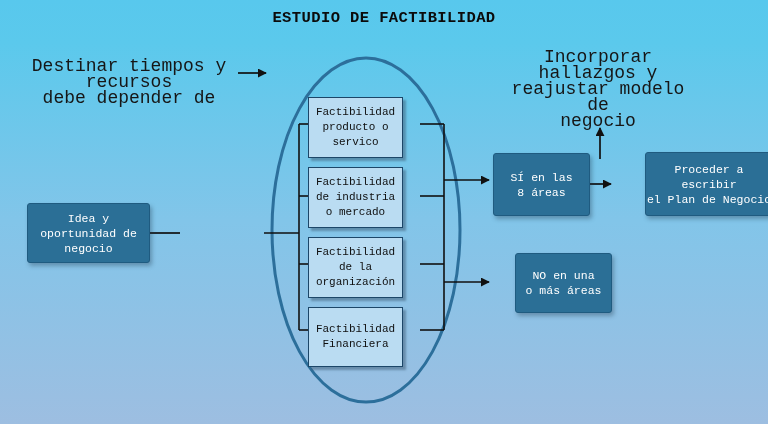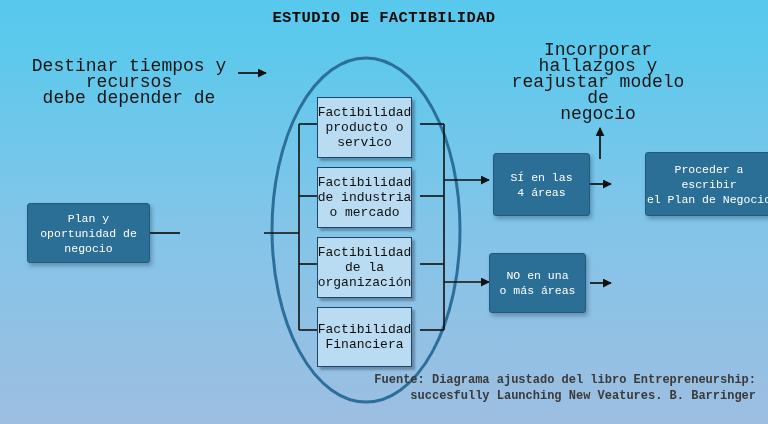--- a/index.html
+++ b/index.html
@@ -13,46 +13,46 @@
   .abs{position:absolute;}
   .pre{white-space:pre-line;}
   #title{
     left:0;top:9px;width:768px;text-align:center;
     font-size:15.5px;font-weight:bold;color:#0b0b0b;letter-spacing:.4px;
   }
   .note{
     text-align:center;font-size:18px;line-height:16px;color:#161616;
   }
   #left-note{left:28px;top:58px;width:202px;}
-  #right-note{left:503px;top:42px;width:190px;}
+  #right-note{left:503px;top:49px;width:190px;}
   .dark-node{
     background:#2B6F96;
     border:1px solid #1F5B80;
     border-radius:3px;
     color:#fff;
     display:flex;align-items:center;justify-content:center;
     text-align:center;font-size:11.5px;line-height:15px;
     box-shadow:2px 3px 4px rgba(25,50,70,.35);
     box-sizing:border-box;
   }
   #node-idea{left:27px;top:203px;width:123px;height:60px;}
   #node-modelo{left:175px;top:186px;width:94px;height:94px;border-radius:50%;border:2px solid #246183;box-shadow:1px 3px 5px rgba(25,50,70,.3);}
   #node-si{left:493px;top:153px;width:97px;height:63px;}
   #node-proceder{left:615px;top:152px;width:128px;height:64px;margin-left:30px;}
-  #node-no{left:489px;top:253px;width:97px;height:60px;}
+  #node-no{left:515px;top:253px;width:97px;height:60px;}
   #node-repensar{left:615px;top:253px;width:128px;height:60px;}
   .light-node{
     background:#BADCF2;
     border:1.5px solid #1C4668;
     color:#0e0e0e;
     display:flex;align-items:center;justify-content:center;
-    text-align:center;font-size:13px;line-height:15px;
+    text-align:center;font-size:11px;line-height:15px;
     box-shadow:2.5px 3px 2px rgba(60,90,115,.5);
     box-sizing:border-box;
-    left:317px;width:95px;
+    left:308px;width:95px;
   }
   #node-fact1{top:97px;height:61px;}
   #node-fact2{top:167px;height:61px;}
   #node-fact3{top:237px;height:61px;}
   #node-fact4{top:307px;height:60px;}
   #source{
     right:12px;top:373px;width:420px;
     text-align:right;font-size:12px;line-height:15.5px;font-weight:bold;color:#3a3a3a;
   }
   #wires{left:0;top:0;}
@@ -98,48 +98,44 @@
 
   <div id="title" class="abs">ESTUDIO DE FACTIBILIDAD</div>
 
   <div id="left-note" class="abs note pre">Destinar tiempos y recursos
 debe depender de</div>
 
   <div id="right-note" class="abs note pre">Incorporar hallazgos y
 reajustar modelo de
 negocio</div>
 
-  <div id="node-idea" class="abs dark-node pre">Plan y
+  <div id="node-idea" class="abs dark-node pre">Idea y
 oportunidad de
 negocio</div>
 
 
   <div id="node-fact1" class="abs light-node pre">Factibilidad
 producto o
 servico</div>
 
   <div id="node-fact2" class="abs light-node pre">Factibilidad
 de industria
 o mercado</div>
 
   <div id="node-fact3" class="abs light-node pre">Factibilidad
 de la
 organización</div>
 
   <div id="node-fact4" class="abs light-node pre">Factibilidad
 Financiera</div>
 
   <div id="node-si" class="abs dark-node pre">SÍ en las
-4 áreas</div>
+8 áreas</div>
 
   <div id="node-proceder" class="abs dark-node pre">Proceder a escribir
 el Plan de Negocio</div>
 
   <div id="node-no" class="abs dark-node pre">NO en una
 o más áreas</div>
 
 
-  <div id="source" class="abs">
-    <div>Fuente: Diagrama ajustado del libro Entrepreneurship:</div>
-    <div>succesfully Launching New Veatures. B. Barringer</div>
-  </div>
 
 </div>
 
 </body></html>

